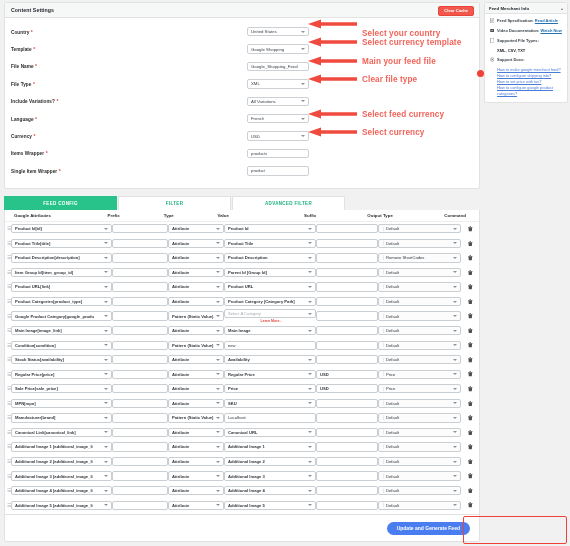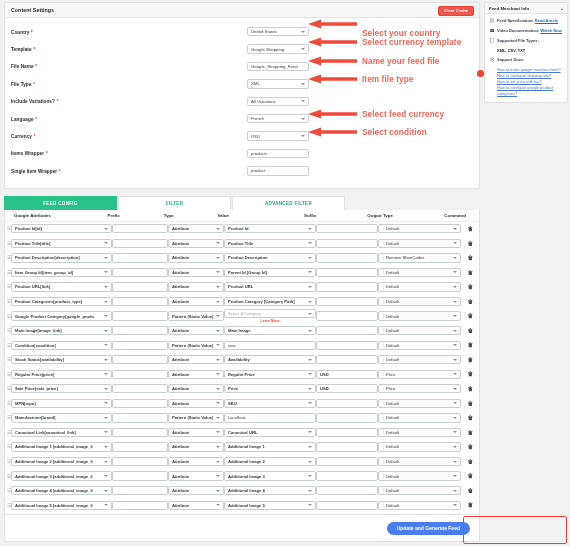--- a/index.html
+++ b/index.html
@@ -961,42 +961,42 @@
           <path d="M2 5l13-4.6v9.2z" fill="#ef4a3d"></path>
         </svg>
       </span>
       <span class="ann" style="left: 362px; top: 38px;">Select currency template</span>
       <span class="arrow" style="left: 306px; top: 37px;">
         <svg width="52" height="10" viewBox="0 0 52 10">
           <path d="M51 5H14" stroke="#ef4a3d" stroke-width="3.6" stroke-linecap="butt"></path>
           <path d="M2 5l13-4.6v9.2z" fill="#ef4a3d"></path>
         </svg>
       </span>
-      <span class="ann" style="left: 362px; top: 57px;">Name your feed file</span>
+      <span class="ann" style="left: 362px; top: 57px;">Main your feed file</span>
       <span class="arrow" style="left: 306px; top: 56px;">
         <svg width="52" height="10" viewBox="0 0 52 10">
           <path d="M51 5H14" stroke="#ef4a3d" stroke-width="3.6" stroke-linecap="butt"></path>
           <path d="M2 5l13-4.6v9.2z" fill="#ef4a3d"></path>
         </svg>
       </span>
-      <span class="ann" style="left: 362px; top: 75px;">Item file type</span>
+      <span class="ann" style="left: 362px; top: 75px;">Clear file type</span>
       <span class="arrow" style="left: 306px; top: 74px;">
         <svg width="52" height="10" viewBox="0 0 52 10">
           <path d="M51 5H14" stroke="#ef4a3d" stroke-width="3.6" stroke-linecap="butt"></path>
           <path d="M2 5l13-4.6v9.2z" fill="#ef4a3d"></path>
         </svg>
       </span>
       <span class="ann" style="left: 362px; top: 110px;">Select feed currency</span>
       <span class="arrow" style="left: 306px; top: 109px;">
         <svg width="52" height="10" viewBox="0 0 52 10">
           <path d="M51 5H14" stroke="#ef4a3d" stroke-width="3.6" stroke-linecap="butt"></path>
           <path d="M2 5l13-4.6v9.2z" fill="#ef4a3d"></path>
         </svg>
       </span>
-      <span class="ann" style="left: 362px; top: 128px;">Select condition</span>
+      <span class="ann" style="left: 362px; top: 128px;">Select currency</span>
       <span class="arrow" style="left: 306px; top: 127px;">
         <svg width="52" height="10" viewBox="0 0 52 10">
           <path d="M51 5H14" stroke="#ef4a3d" stroke-width="3.6" stroke-linecap="butt"></path>
           <path d="M2 5l13-4.6v9.2z" fill="#ef4a3d"></path>
         </svg>
       </span>
     </div>
 </div>
 
 </body></html>

